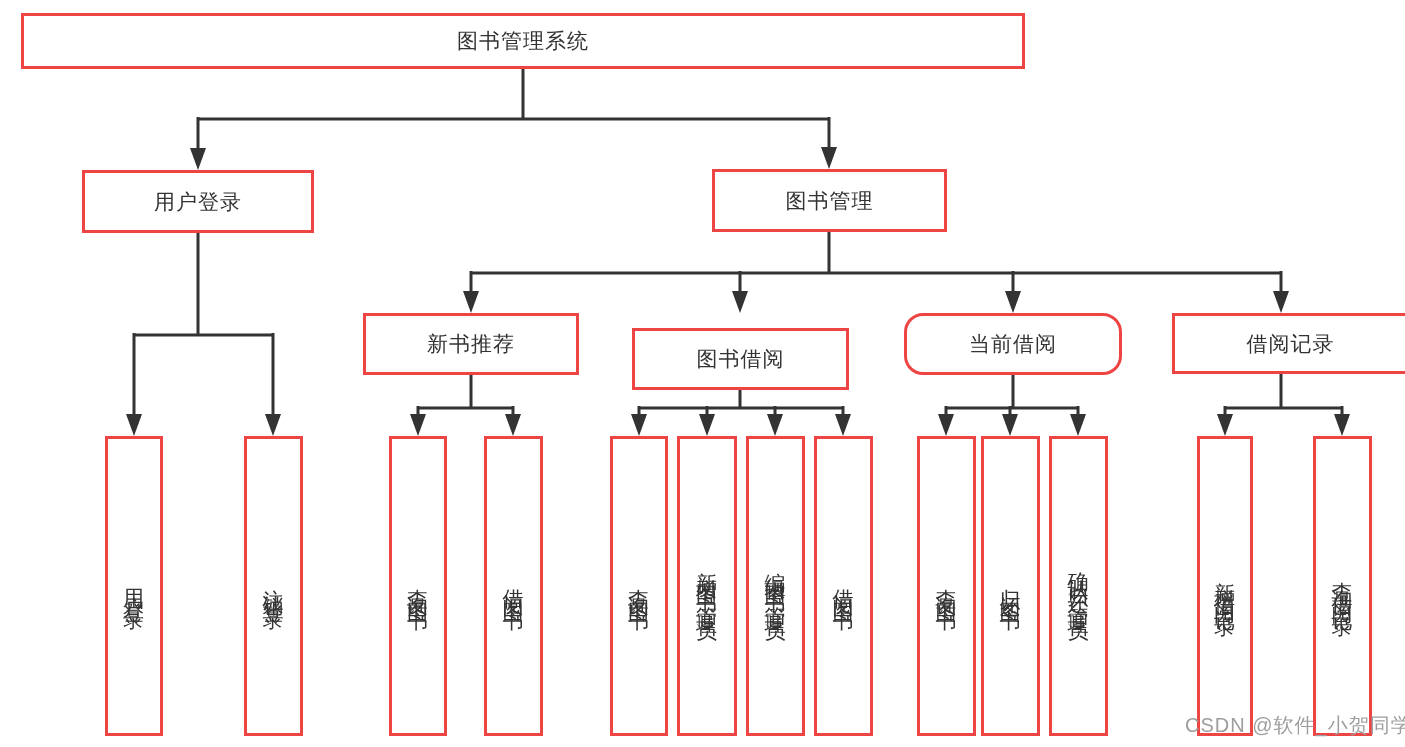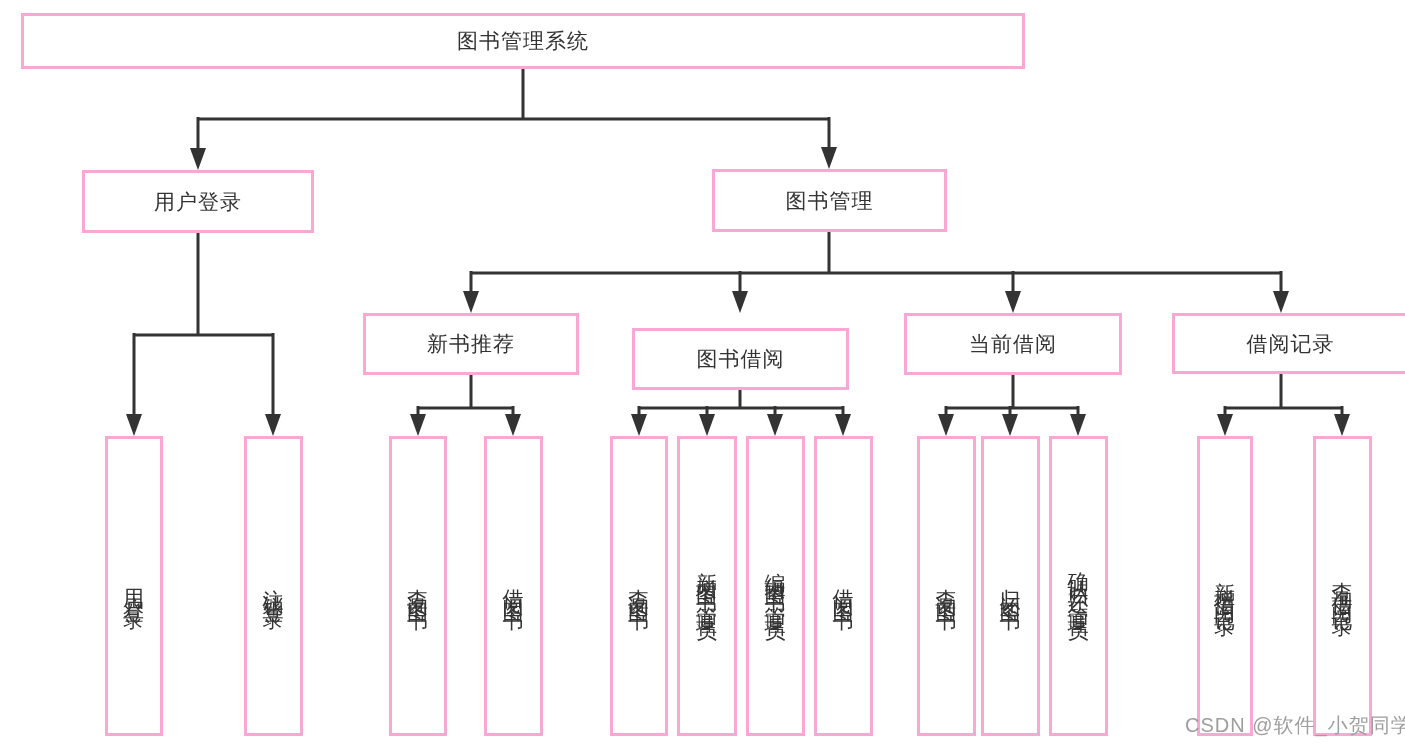--- a/index.html
+++ b/index.html
@@ -5,37 +5,37 @@
   html,body { margin:0; padding:0; background:#ffffff; }
   #stage {
     position:relative; width:1405px; height:747px;
     background:#ffffff; overflow:hidden;
     font-family:"Liberation Sans", sans-serif;
     color:#333333;
   }
   #connectors { position:absolute; left:0; top:0; width:1405px; height:747px; }
   .node {
     position:absolute; box-sizing:border-box;
-    border:3px solid #f9a8d4; background:#ffffff;
+    border:3px solid #ef4444; background:#ffffff;
     display:flex; align-items:center; justify-content:center;
     z-index:2;
   }
   .node .lbl { font-size:21px; letter-spacing:1px; color:#333333; white-space:nowrap; }
   .leaf { top:436px; height:300px; }
   .leaf .vlbl {
     writing-mode:vertical-rl; text-orientation:mixed;
     font-size:21px; line-height:1; letter-spacing:7px; color:#333333;
   }
   
   .root  { left:21px;  top:13px;  width:1004px; height:56px; }
   .l2a   { left:82px;  top:170px; width:232px; height:63px; }
   .l2b   { left:712px; top:169px; width:235px; height:63px; }
   .l3a   { left:363px; top:313px; width:216px; height:62px; }
   .l3b   { left:632px; top:313px; width:217px; height:62px;margin-top:15px; }
-  .l3c   { left:904px; top:313px; width:218px; height:62px; }
+  .l3c   { left:904px; top:313px; width:218px; height:62px;border-radius:19px; }
   .l3d   { left:1172px;top:313px; width:237px; height:61px; }
   .lf0   { left:105px;  width:58px; }
   .lf1   { left:244px;  width:59px; }
   .lf2   { left:389px;  width:58px; }
   .lf3   { left:484px;  width:59px; }
   .lf4   { left:610px;  width:58px; }
   .lf5   { left:677px;  width:60px; }
   .lf6   { left:746px;  width:59px; }
   .lf7   { left:814px;  width:59px; }
   .lf8   { left:917px;  width:59px; }

